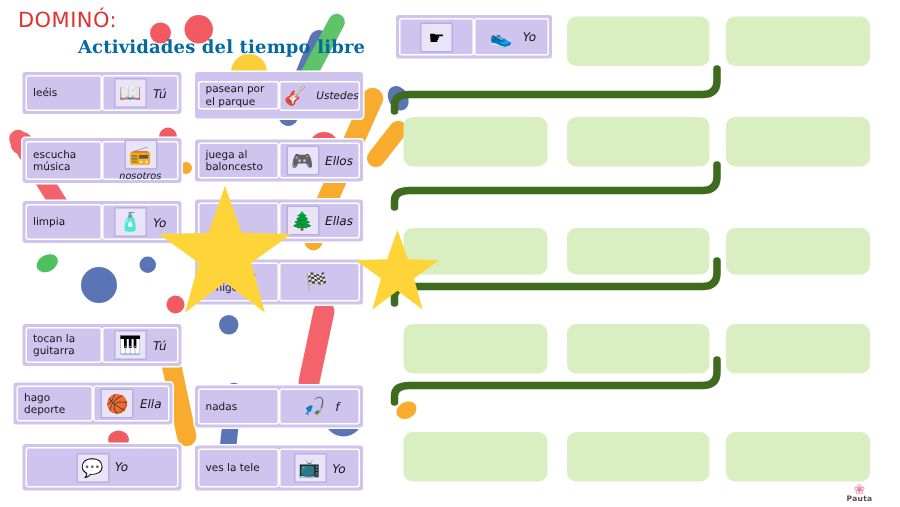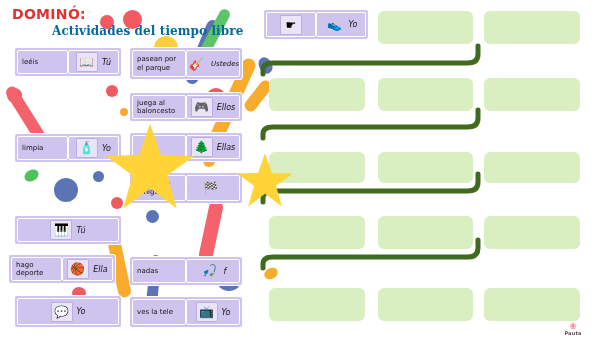--- a/index.html
+++ b/index.html
@@ -12,21 +12,21 @@
 
   
   .confetti{position:absolute;pointer-events:none;}
   .dot{border-radius:50%;}
   .bar{border-radius:60px;}
 
   
   #title-domino{
     position:absolute;left:12px;top:6px;
     font-family:"DejaVu Sans", sans-serif;
-    font-weight:bold;font-size:14px;color:#e0322e;
+    font-weight:normal;font-size:14px;color:#e0322e;
     letter-spacing:.3px;z-index:6;white-space:nowrap;
   }
   #title-sub{
     position:absolute;left:52px;top:24px;
     font-family:"DejaVu Serif", serif;
     font-weight:bold;font-size:12px;color:#0369a1;
     letter-spacing:.1px;z-index:6;white-space:nowrap;
   }
 
   
@@ -154,33 +154,45 @@
   <div class="domino" style="left:14px;top:47px;width:108px;height:30px;">
     <div class="half left">
       <span class="dtext">leéis</span>
     </div>
     <div class="half right">
       <span class="pic">📖</span>
       <span class="pron">Tú</span>
     </div>
   </div>
 
+  <div class="domino" style="left:14px;top:91px;width:108px;height:32px;">
+    <div class="half left">
+      <span class="dtext">escucha música</span>
+    </div>
+    <div class="half right" style="flex-direction:column;gap:0;justify-content:center;">
+      <span class="pic">📻</span>
+      <span class="pron" style="font-size:6.5px;">nosotros</span>
+    </div>
+  </div>
 
   <div class="domino" style="left:14px;top:133px;width:108px;height:30px;">
     <div class="half left">
       <span class="dtext">limpia</span>
     </div>
     <div class="half right">
       <span class="pic">🧴</span>
       <span class="pron">Yo</span>
     </div>
   </div>
 
 
   <div class="domino" style="left:14px;top:215px;width:108px;height:30px;">
+    <div class="half left">
+      <span class="dtext">tocan la guitarra</span>
+    </div>
     <div class="half right">
       <span class="pic">🎹</span>
       <span class="pron">Tú</span>
     </div>
   </div>
 
   <div class="domino" style="left:8px;top:254px;width:108px;height:30px;">
     <div class="half left">
       <span class="dtext">hago deporte</span>
     </div>
@@ -190,21 +202,21 @@
     </div>
   </div>
 
   <div class="domino" style="left:14px;top:295px;width:108px;height:33px;">
     <div class="half right">
       <span class="pic">💬</span>
       <span class="pron">Yo</span>
     </div>
   </div>
 
-  <div class="domino" style="left:129px;top:47px;width:114px;height:33px;">
+  <div class="domino" style="left:129px;top:47px;width:114px;height:33px;align-items:center;">
     <div class="half left">
       <span class="dtext">pasean por el parque</span>
     </div>
     <div class="half right">
       <span class="pic plain">🎸</span>
       <span class="pron" style="font-size:7px;">Ustedes</span>
     </div>
   </div>
 
   <div class="domino" style="left:129px;top:92px;width:114px;height:30px;">

